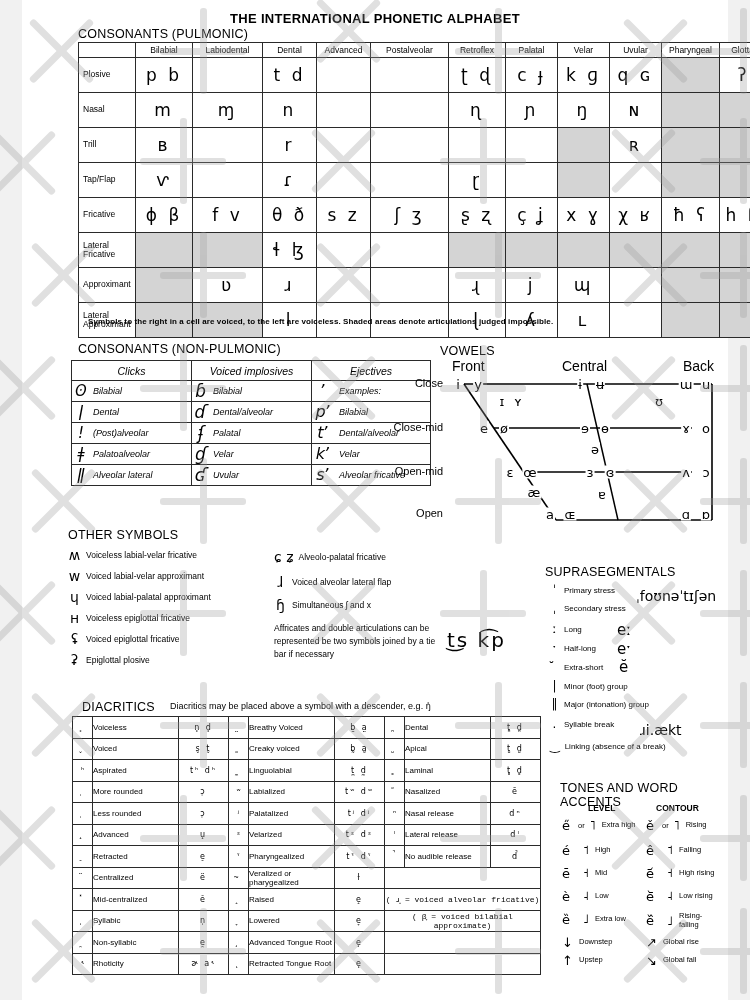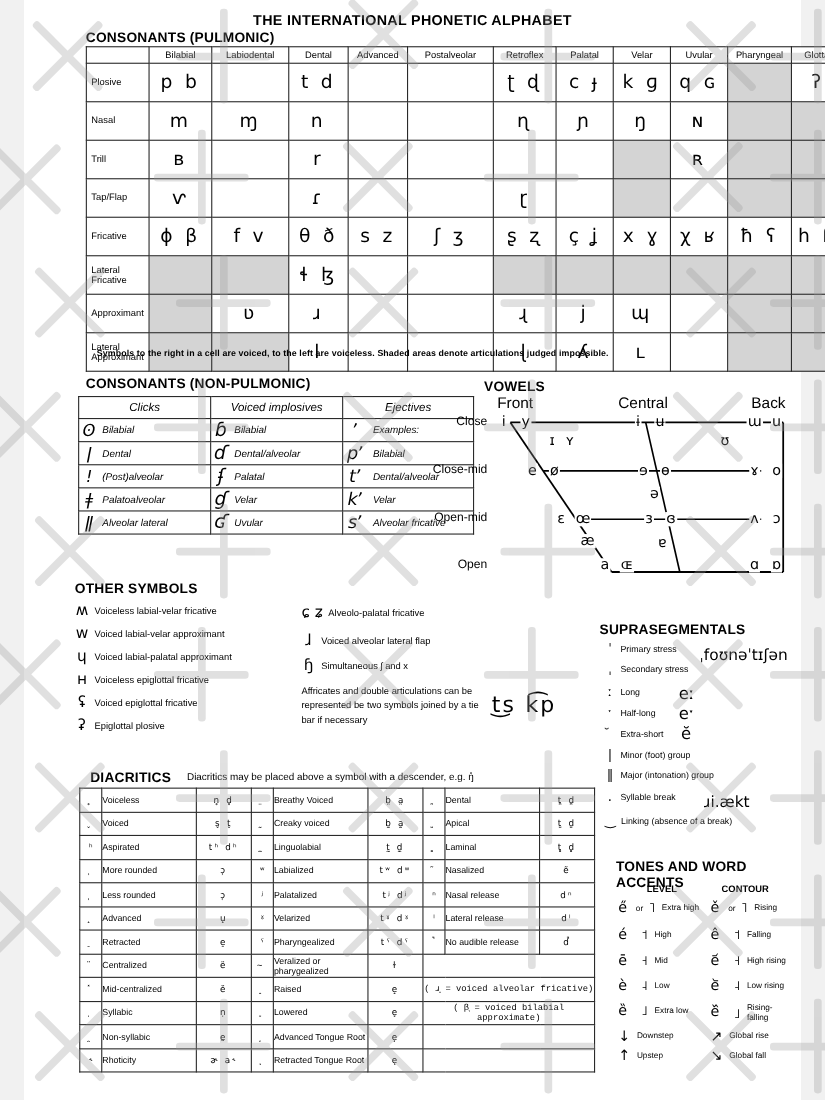--- a/index.html
+++ b/index.html
@@ -28,21 +28,21 @@
   .wm-x:before{transform:rotate(45deg);}
   .wm-x:after{transform:rotate(-45deg);}
   .wm-p{position:absolute;width:86px;height:86px;opacity:.30;}
   .wm-p:before,.wm-p:after{
     content:"";position:absolute;background:#9a9a9a;border-radius:3px;
   }
   .wm-p:before{left:50%;top:0;width:7px;height:100%;margin-left:-3.5px;}
   .wm-p:after{top:50%;left:0;height:7px;width:100%;margin-top:-3.5px;}
 
   
-  .sec-title{font-weight:bold;font-size:12.5px;letter-spacing:.2px;}
+  .sec-title{font-weight:normal;font-size:12.5px;letter-spacing:.2px;}
   .ipa{font-family:"DejaVu Sans", sans-serif;}
 
   
   #main-title{
     position:absolute;left:0;right:0;top:11px;text-align:center;
     font-weight:bold;font-size:13px;letter-spacing:.3px;
   }
 
   
   #pulmonic-title{position:absolute;left:56px;top:27px;}

